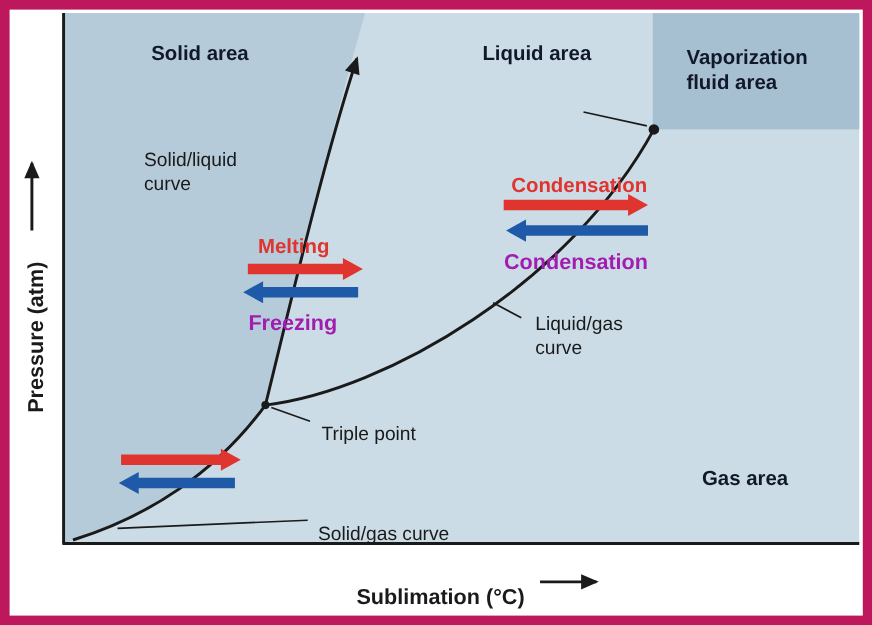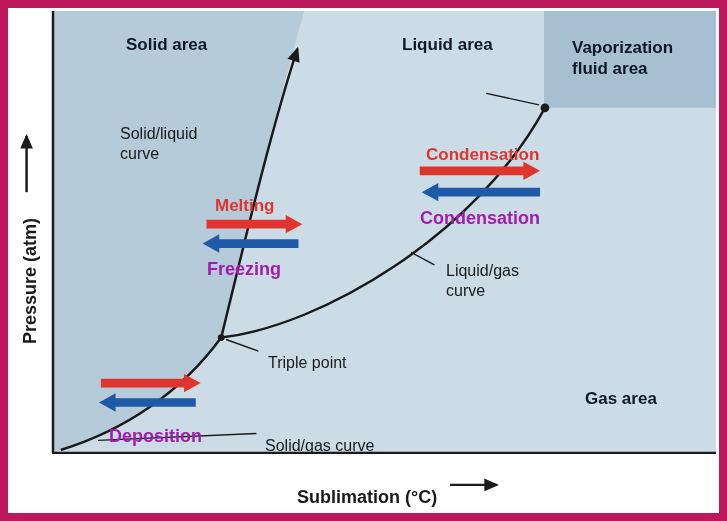--- a/index.html
+++ b/index.html
@@ -80,18 +80,17 @@
   <div class="lbl nowrap" style="left:260px; top:345px;">Triple point</div>
 
   <div class="lbl" style="left:112px; top:116px; width:100px;">Solid/liquid curve</div>
   <div class="lbl nowrap" style="left:257px; top:428px;">Solid/gas curve</div>
   <div class="lbl" style="left:438px; top:253px; width:108px;">Liquid/gas curve</div>
 
   <div class="lbl red-lbl" style="left:207px; top:188px;">Melting</div>
   <div class="lbl blue-lbl" style="left:199px; top:251px;">Freezing</div>
   <div class="lbl red-lbl" style="left:418px; top:137px;">Condensation</div>
   <div class="lbl blue-lbl" style="left:412px; top:200px;">Condensation</div>
-  <div class="lbl blue-lbl" style="left:101px; top:418px;">Deposition</div>
 
   <div class="lbl axis-lbl" id="y-axis-label">Pressure (atm)</div>
   <div class="lbl axis-lbl" id="x-axis-label">Sublimation (°C)</div>
 
 </div>
 
 </body></html>

